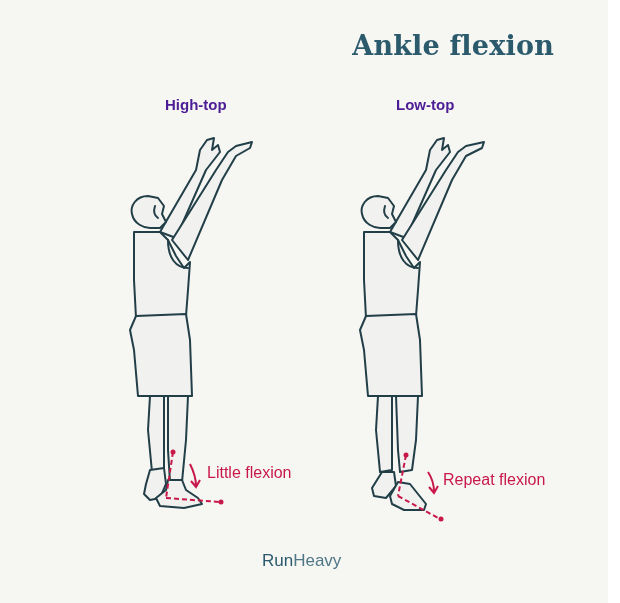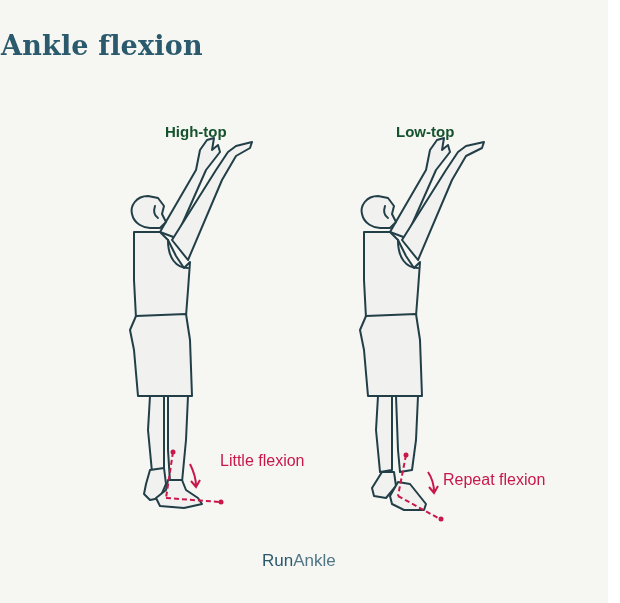--- a/index.html
+++ b/index.html
@@ -2,27 +2,27 @@
 <html><head>
 <meta charset="utf-8">
 <style>
   html, body { margin: 0; padding: 0; background: #ffffff; }
   body { width: 620px; height: 603px; position: relative; overflow: hidden; }
   .canvas {
     position: absolute; left: 0; top: 0; width: 608px; height: 603px;
     background: #f6f6f3;
   }
   .title {
-    position: absolute; left: 1px; width: 542px; top: 30px; text-align: left;
+    position: absolute; left: 12px; width: 542px; top: 30px; text-align: right;
     font-family: "DejaVu Serif", serif; font-weight: bold; font-size: 27px;
     color: #2b5a6c; letter-spacing: 0.2px;
   }
   .col-label {
     position: absolute; top: 96px; font-family: "Liberation Sans", sans-serif;
-    font-weight: bold; font-size: 15px; color: #14532d; margin-top: 27px;
+    font-weight: bold; font-size: 15px; color: #4c1d95;
   }
   .annot {
     position: absolute; font-family: "Liberation Sans", sans-serif;
     font-size: 16px; color: #c8184a;
   }
   .logo {
     position: absolute; top: 551px; left: 262px;
     font-family: "Liberation Sans", sans-serif; font-size: 17px; color: #2b5a6c;
   }
   .logo b { font-weight: normal; }
@@ -84,16 +84,16 @@
   </g>
   <g stroke="#c8184a" stroke-width="2" fill="none" stroke-dasharray="5,3">
     <line x1="406" y1="455" x2="398" y2="496"></line>
     <line x1="398" y1="496" x2="440" y2="519"></line>
   </g>
   <circle cx="406" cy="455" r="2.5" fill="#c8184a"></circle>
   <circle cx="441" cy="519" r="2.5" fill="#c8184a"></circle>
   <path d="M428,472 C432,478 434,484 434,492 M429,487 L434,493 L438,486" stroke="#c8184a" stroke-width="2" fill="none"></path>
 </svg>
 
-<div class="annot" style="left:207px; top:452px;margin-left:13px;">Little flexion</div>
+<div class="annot" style="left:207px; top:464px;">Little flexion</div>
 <div class="annot" style="left:443px; top:471px;">Repeat flexion</div>
 
-<div class="logo"><b>Run</b><span class="light">Ankle</span></div>
+<div class="logo"><b>Run</b><span class="light">Heavy</span></div>
 
 </body></html>

